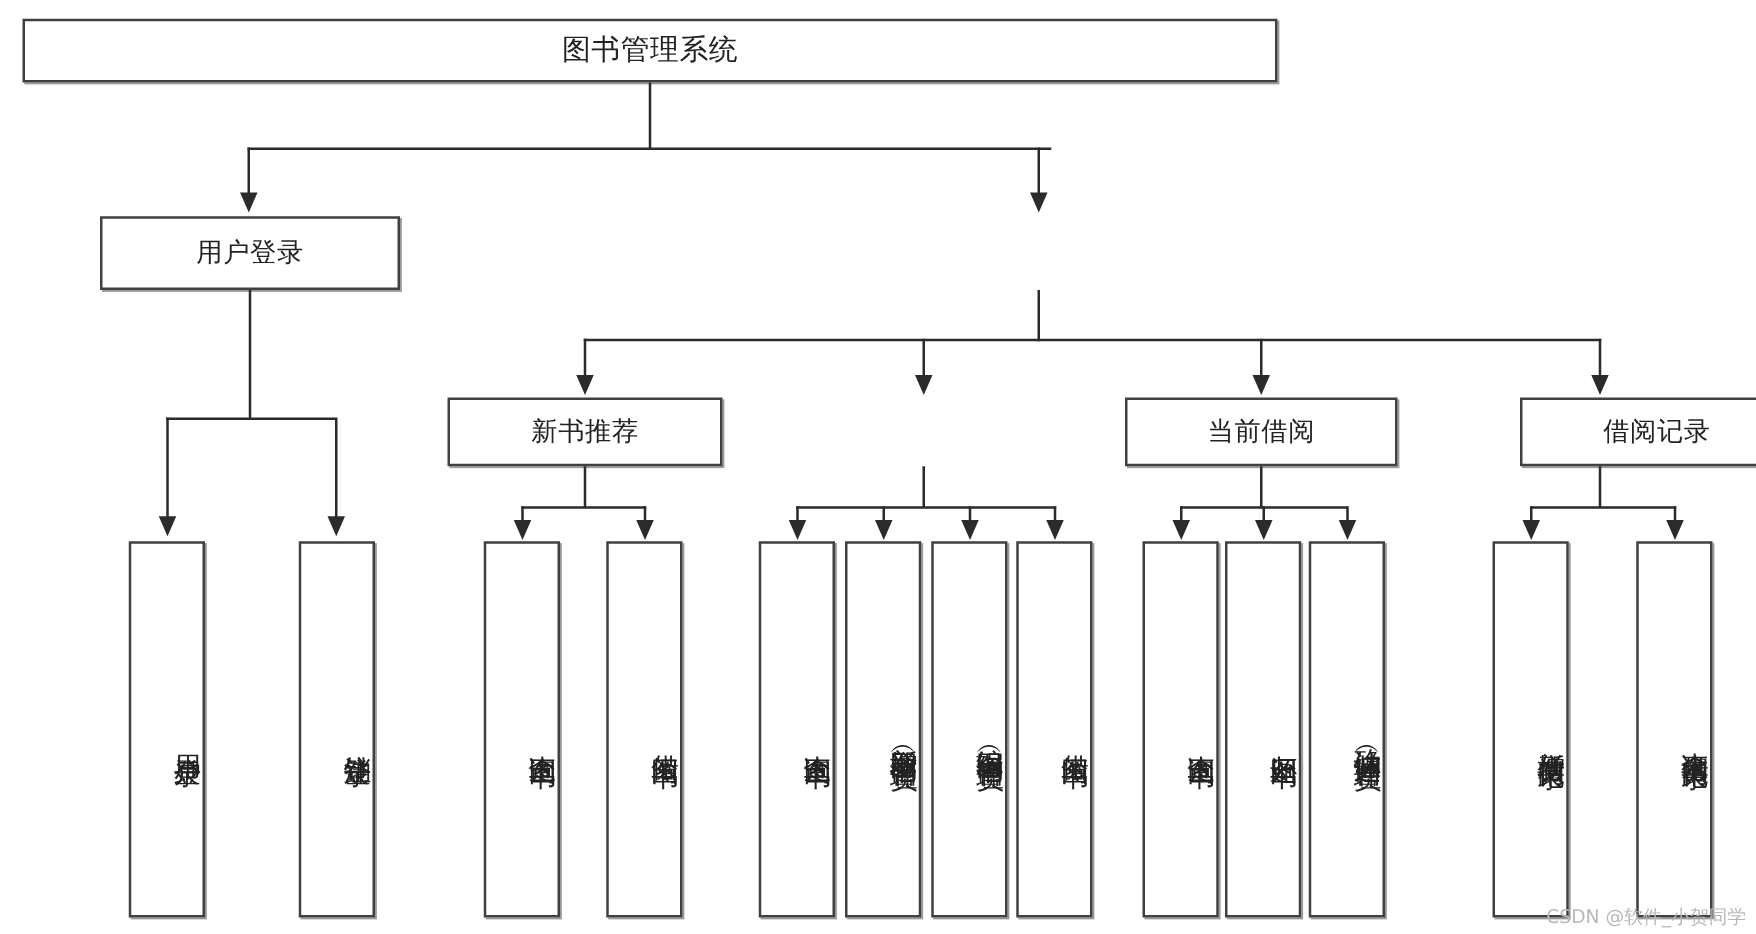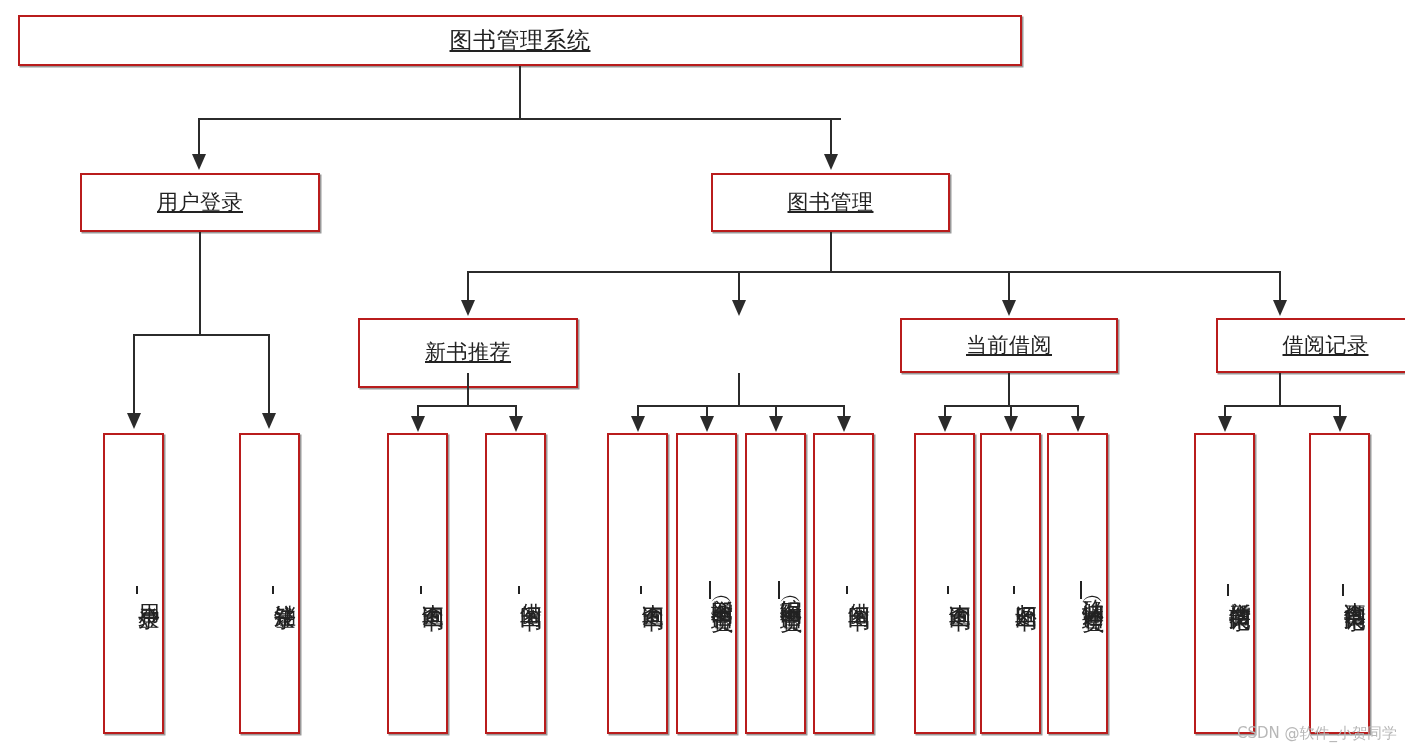--- a/index.html
+++ b/index.html
@@ -16,28 +16,27 @@
     width: 1405px;
     height: 747px;
     background: #ffffff;
     overflow: hidden;
   }
 
   
   .node {
     position: absolute;
     box-sizing: border-box;
-    border: 2px solid #b91c1c;
+    border: 2px solid #404040;
     background: #ffffff;
     color: #222222;
     display: flex;
     align-items: center;
     justify-content: center;
     text-align: center;
-    text-decoration: underline;
   }
   .node.shadowed {
     box-shadow: 1.5px 1.5px 0 0 #9a9a9a;
   }
 
   
   .node.h {
     font-size: 21px;
     letter-spacing: 0.5px;
     line-height: 1.1;
@@ -102,43 +101,40 @@
   <div class="ln h" style="left:198px; top:118px; width:643px;"></div>
 
   <div class="ln v" style="left:198px; top:118px; height:38px;"></div>
   <div class="arrow" style="left:192px; top:154px;"></div>
   <div class="ln v" style="left:830px; top:118px; height:38px;"></div>
   <div class="arrow" style="left:824px; top:154px;"></div>
 
   <div class="node h shadowed" style="left:80px; top:173px; width:240px; height:59px;">
     <span>用户登录</span>
   </div>
-  <div class="node h shadowed" style="left:711px; top:173px; width:239px; height:59px;">
-    <span>图书管理</span>
-  </div>
 
   <div class="ln v" style="left:199px; top:232px; height:103px;"></div>
   <div class="ln h" style="left:133px; top:334px; width:135px;"></div>
   <div class="ln v" style="left:133px; top:334px; height:81px;"></div>
   <div class="arrow" style="left:127px; top:413px;"></div>
   <div class="ln v" style="left:268px; top:334px; height:81px;"></div>
   <div class="arrow" style="left:262px; top:413px;"></div>
 
   <div class="ln v" style="left:830px; top:232px; height:41px;"></div>
   <div class="ln h" style="left:467px; top:271px; width:814px;"></div>
   <div class="ln v" style="left:467px; top:271px; height:31px;"></div>
   <div class="arrow" style="left:461px; top:300px;"></div>
   <div class="ln v" style="left:738px; top:271px; height:31px;"></div>
   <div class="arrow" style="left:732px; top:300px;"></div>
   <div class="ln v" style="left:1008px; top:271px; height:31px;"></div>
   <div class="arrow" style="left:1002px; top:300px;"></div>
   <div class="ln v" style="left:1279px; top:271px; height:31px;"></div>
   <div class="arrow" style="left:1273px; top:300px;"></div>
 
-  <div class="node h shadowed" style="left:358px; top:318px; width:220px; height:70px;">
+  <div class="node h shadowed" style="left:358px; top:318px; width:220px; height:55px;">
     <span>新书推荐</span>
   </div>
   <div class="node h shadowed" style="left:900px; top:318px; width:218px; height:55px;">
     <span>当前借阅</span>
   </div>
   <div class="node h shadowed" style="left:1171px; top:318px; width:219px; height:55px;margin-left:45px;">
     <span>借阅记录</span>
   </div>
 
   <div class="ln v" style="left:467px; top:373px; height:33px;"></div>

